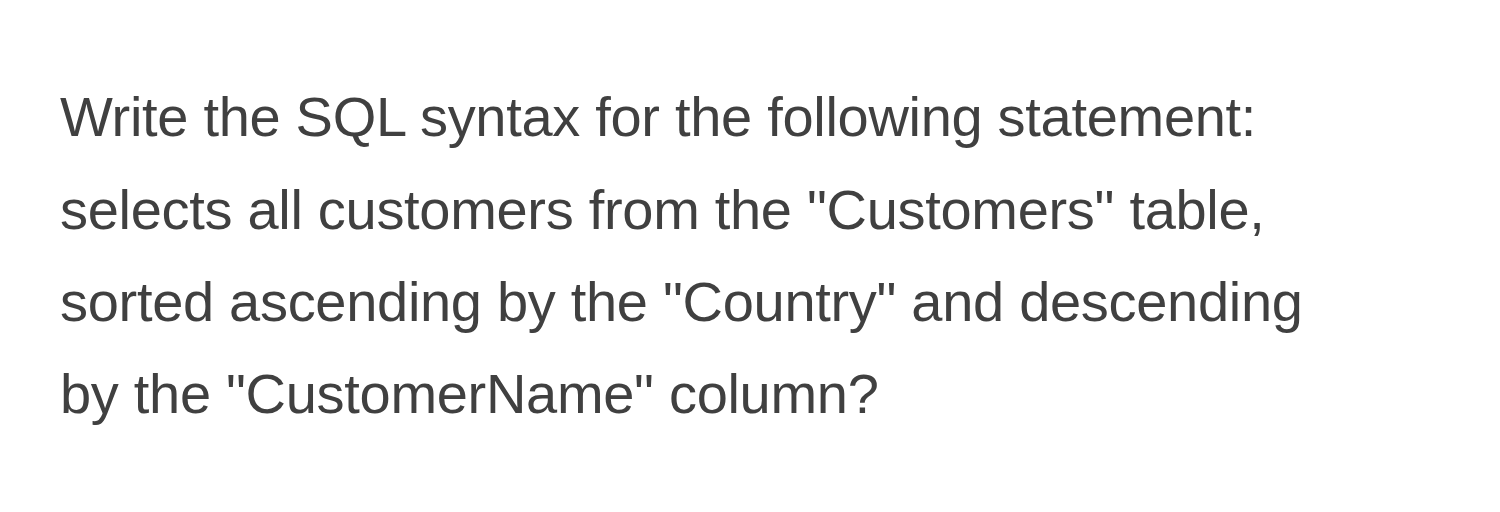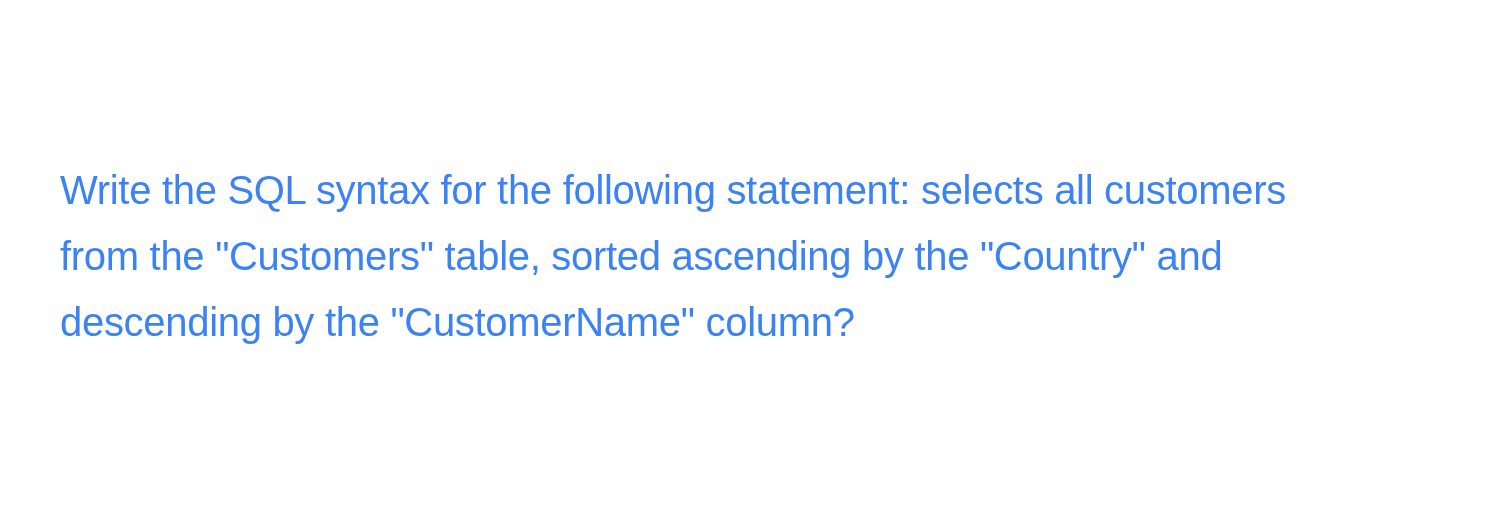--- a/index.html
+++ b/index.html
@@ -14,23 +14,23 @@
       font-family: -apple-system, BlinkMacSystemFont, "Segoe UI", Helvetica, Arial, sans-serif;
       display: flex;
       align-items: center;
     }
     .content {
       padding-left: 60px;
       padding-right: 80px;
       max-width: 1420px;
     }
     .question-text {
-      font-size: 40px;
+      font-size: 56px;
       line-height: 1.65;
-      color: #3b82f6;
+      color: #404040;
       font-weight: 400;
       letter-spacing: -0.3px;
     }
   </style>
 </head>
 <body>
 
 <div class="content">
   <p class="question-text">Write the SQL syntax for the following statement: selects all customers from the "Customers" table, sorted ascending by the "Country" and descending by the "CustomerName" column?</p>
 </div>

